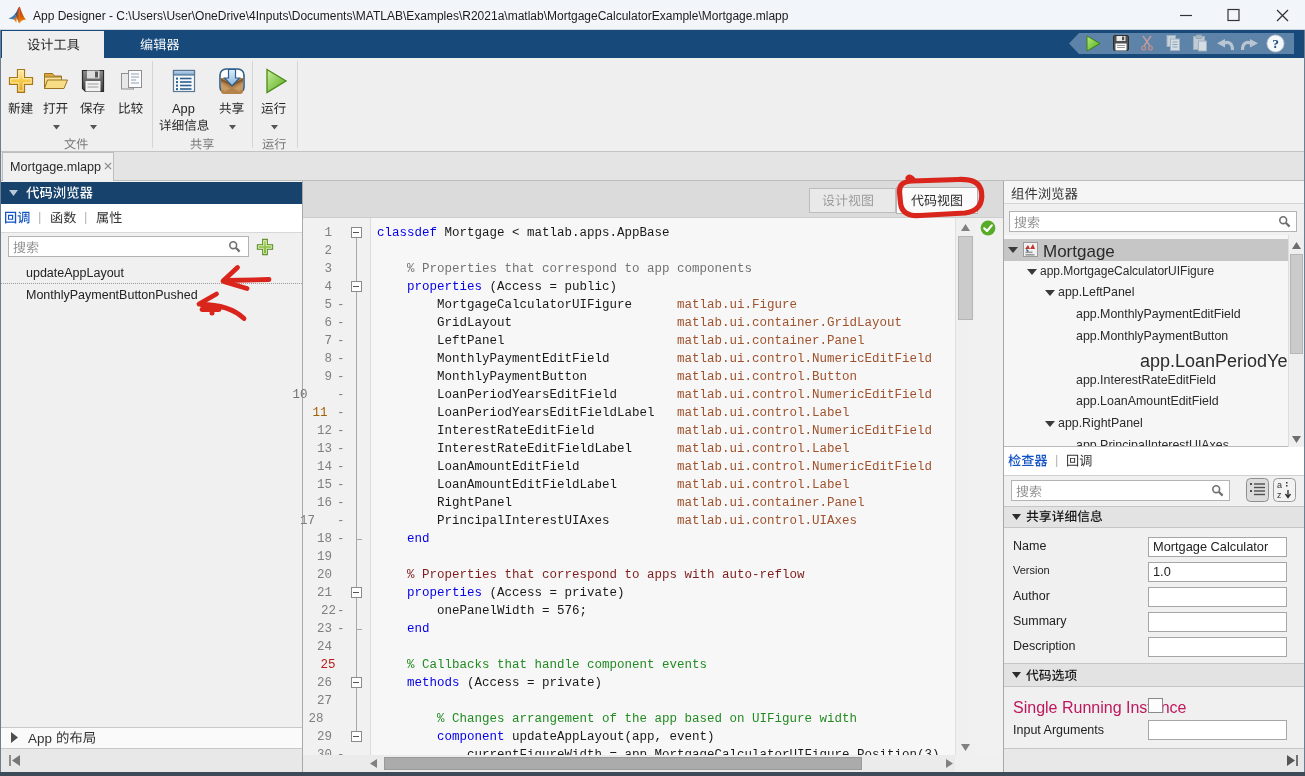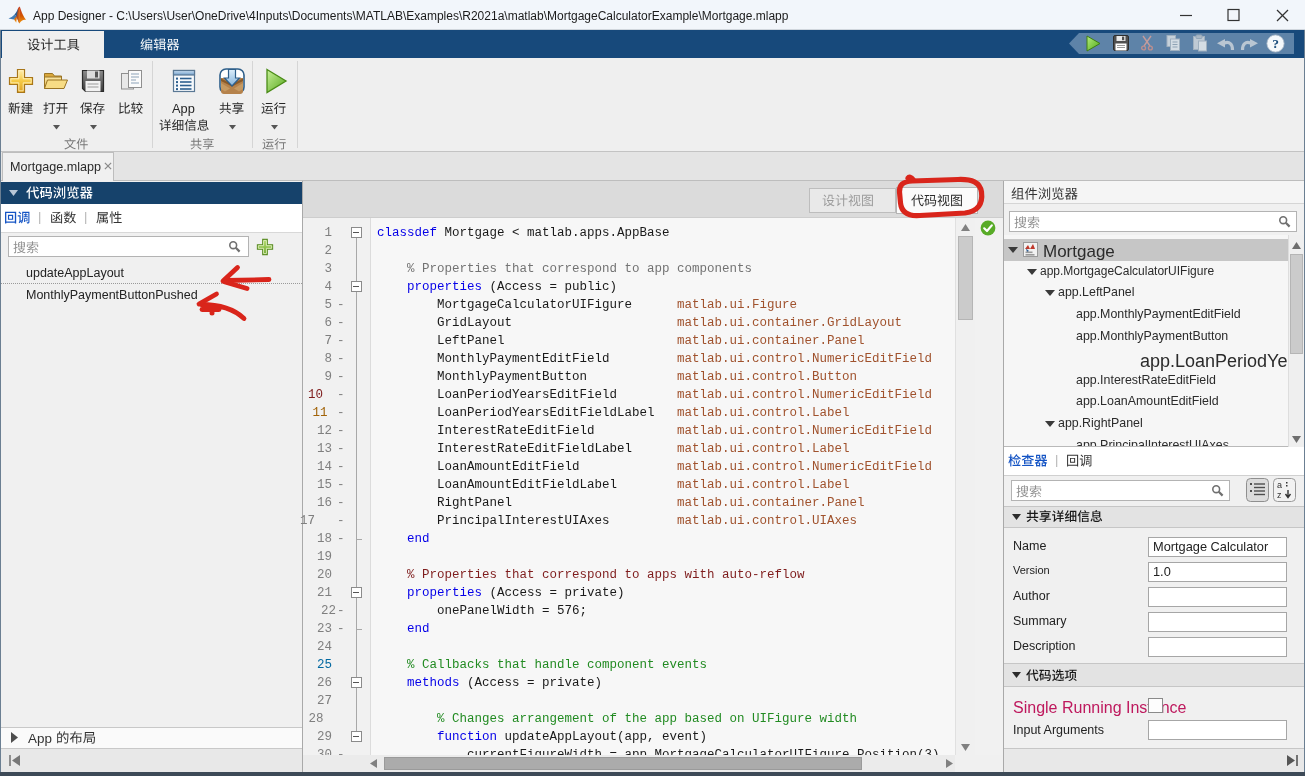--- a/index.html
+++ b/index.html
@@ -393,21 +393,21 @@
 <div class="mono abs" style="left:300px;top:295.5px;width:32px;height:18px;line-height:18px;text-align:right;color:#7f7f7f">5</div>
 <div class="mono abs" style="left:377px;top:313.5px;height:18px;line-height:18px"><span style="color:#1a1a1a">        GridLayout                      </span><span style="color:#a0522d">matlab.ui.container.GridLayout</span></div>
 <div class="mono abs" style="left:300px;top:313.5px;width:32px;height:18px;line-height:18px;text-align:right;color:#7f7f7f">6</div>
 <div class="mono abs" style="left:377px;top:331.5px;height:18px;line-height:18px"><span style="color:#1a1a1a">        LeftPanel                       </span><span style="color:#a0522d">matlab.ui.container.Panel</span></div>
 <div class="mono abs" style="left:300px;top:331.5px;width:32px;height:18px;line-height:18px;text-align:right;color:#7f7f7f">7</div>
 <div class="mono abs" style="left:377px;top:349.5px;height:18px;line-height:18px"><span style="color:#1a1a1a">        MonthlyPaymentEditField         </span><span style="color:#a0522d">matlab.ui.control.NumericEditField</span></div>
 <div class="mono abs" style="left:300px;top:349.5px;width:32px;height:18px;line-height:18px;text-align:right;color:#7f7f7f">8</div>
 <div class="mono abs" style="left:377px;top:367.5px;height:18px;line-height:18px"><span style="color:#1a1a1a">        MonthlyPaymentButton            </span><span style="color:#a0522d">matlab.ui.control.Button</span></div>
 <div class="mono abs" style="left:300px;top:367.5px;width:32px;height:18px;line-height:18px;text-align:right;color:#7f7f7f">9</div>
 <div class="mono abs" style="left:377px;top:385.5px;height:18px;line-height:18px"><span style="color:#1a1a1a">        LoanPeriodYearsEditField        </span><span style="color:#a0522d">matlab.ui.control.NumericEditField</span></div>
-<div class="mono abs" style="left:308px;top:385.5px;width:32px;height:18px;line-height:18px;text-align:left;color:#7f1d1d">10</div>
+<div class="mono abs" style="left:284px;top:385.5px;width:32px;height:18px;line-height:18px;text-align:center;color:#737373">10</div>
 <div class="mono abs" style="left:377px;top:403.5px;height:18px;line-height:18px"><span style="color:#1a1a1a">        LoanPeriodYearsEditFieldLabel   </span><span style="color:#a0522d">matlab.ui.control.Label</span></div>
 <div class="mono abs" style="left:304px;top:403.5px;width:32px;height:18px;line-height:18px;text-align:center;color:#a16207">11</div>
 <div class="mono abs" style="left:377px;top:421.5px;height:18px;line-height:18px"><span style="color:#1a1a1a">        InterestRateEditField           </span><span style="color:#a0522d">matlab.ui.control.NumericEditField</span></div>
 <div class="mono abs" style="left:300px;top:421.5px;width:32px;height:18px;line-height:18px;text-align:right;color:#7f7f7f">12</div>
 <div class="mono abs" style="left:377px;top:439.5px;height:18px;line-height:18px"><span style="color:#1a1a1a">        InterestRateEditFieldLabel      </span><span style="color:#a0522d">matlab.ui.control.Label</span></div>
 <div class="mono abs" style="left:300px;top:439.5px;width:32px;height:18px;line-height:18px;text-align:right;color:#7f7f7f">13</div>
 <div class="mono abs" style="left:377px;top:457.5px;height:18px;line-height:18px"><span style="color:#1a1a1a">        LoanAmountEditField             </span><span style="color:#a0522d">matlab.ui.control.NumericEditField</span></div>
 <div class="mono abs" style="left:300px;top:457.5px;width:32px;height:18px;line-height:18px;text-align:right;color:#7f7f7f">14</div>
 <div class="mono abs" style="left:377px;top:475.5px;height:18px;line-height:18px"><span style="color:#1a1a1a">        LoanAmountEditFieldLabel        </span><span style="color:#a0522d">matlab.ui.control.Label</span></div>
 <div class="mono abs" style="left:300px;top:475.5px;width:32px;height:18px;line-height:18px;text-align:right;color:#7f7f7f">15</div>
@@ -421,27 +421,27 @@
 <div class="mono abs" style="left:377px;top:565.5px;height:18px;line-height:18px"><span style="color:#7f1d1d">    % Properties that correspond to apps with auto-reflow</span></div>
 <div class="mono abs" style="left:300px;top:565.5px;width:32px;height:18px;line-height:18px;text-align:right;color:#7f7f7f">20</div>
 <div class="mono abs" style="left:377px;top:583.5px;height:18px;line-height:18px"><span style="color:#1a1a1a">    </span><span style="color:#0500e8">properties</span><span style="color:#1a1a1a"> (Access = private)</span></div>
 <div class="mono abs" style="left:300px;top:583.5px;width:32px;height:18px;line-height:18px;text-align:right;color:#7f7f7f">21</div>
 <div class="mono abs" style="left:377px;top:601.5px;height:18px;line-height:18px"><span style="color:#1a1a1a">        onePanelWidth = 576;</span></div>
 <div class="mono abs" style="left:304px;top:601.5px;width:32px;height:18px;line-height:18px;text-align:right;color:#7f7f7f">22</div>
 <div class="mono abs" style="left:377px;top:619.5px;height:18px;line-height:18px"><span style="color:#1a1a1a">    </span><span style="color:#0500e8">end</span></div>
 <div class="mono abs" style="left:300px;top:619.5px;width:32px;height:18px;line-height:18px;text-align:right;color:#7f7f7f">23</div>
 <div class="mono abs" style="left:300px;top:637.5px;width:32px;height:18px;line-height:18px;text-align:right;color:#7f7f7f">24</div>
 <div class="mono abs" style="left:377px;top:655.5px;height:18px;line-height:18px"><span style="color:#228b22">    % Callbacks that handle component events</span></div>
-<div class="mono abs" style="left:300px;top:655.5px;width:32px;height:18px;line-height:18px;text-align:right;color:#0369a1">25</div>
+<div class="mono abs" style="left:312px;top:655.5px;width:32px;height:18px;line-height:18px;text-align:center;color:#b91c1c">25</div>
 <div class="mono abs" style="left:377px;top:673.5px;height:18px;line-height:18px"><span style="color:#1a1a1a">    </span><span style="color:#0500e8">methods</span><span style="color:#1a1a1a"> (Access = private)</span></div>
 <div class="mono abs" style="left:300px;top:673.5px;width:32px;height:18px;line-height:18px;text-align:right;color:#7f7f7f">26</div>
 <div class="mono abs" style="left:300px;top:691.5px;width:32px;height:18px;line-height:18px;text-align:right;color:#7f7f7f">27</div>
 <div class="mono abs" style="left:377px;top:709.5px;height:18px;line-height:18px"><span style="color:#228b22">        % Changes arrangement of the app based on UIFigure width</span></div>
 <div class="mono abs" style="left:300px;top:709.5px;width:32px;height:18px;line-height:18px;text-align:center;color:#7f7f7f">28</div>
-<div class="mono abs" style="left:377px;top:727.5px;height:18px;line-height:18px"><span style="color:#1a1a1a">        </span><span style="color:#0500e8">function</span><span style="color:#1a1a1a"> updateAppLayout(app, event)</span></div>
+<div class="mono abs" style="left:377px;top:727.5px;height:18px;line-height:18px"><span style="color:#1a1a1a">        </span><span style="color:#0500e8">component</span><span style="color:#1a1a1a"> updateAppLayout(app, event)</span></div>
 <div class="mono abs" style="left:300px;top:727.5px;width:32px;height:18px;line-height:18px;text-align:right;color:#7f7f7f">29</div>
 <div class="mono abs" style="left:377px;top:745.5px;height:18px;line-height:18px"><span style="color:#1a1a1a">            currentFigureWidth = app.MortgageCalculatorUIFigure.Position(3)</span></div>
 <div class="mono abs" style="left:300px;top:745.5px;width:32px;height:18px;line-height:18px;text-align:right;color:#7f7f7f">30</div>
 <div class="mono abs" style="left:337px;top:295.5px;height:18px;line-height:18px;color:#7f7f7f">-</div>
 <div class="mono abs" style="left:337px;top:313.5px;height:18px;line-height:18px;color:#7f7f7f">-</div>
 <div class="mono abs" style="left:337px;top:331.5px;height:18px;line-height:18px;color:#7f7f7f">-</div>
 <div class="mono abs" style="left:337px;top:349.5px;height:18px;line-height:18px;color:#7f7f7f">-</div>
 <div class="mono abs" style="left:337px;top:367.5px;height:18px;line-height:18px;color:#7f7f7f">-</div>
 <div class="mono abs" style="left:337px;top:385.5px;height:18px;line-height:18px;color:#7f7f7f">-</div>
 <div class="mono abs" style="left:337px;top:403.5px;height:18px;line-height:18px;color:#7f7f7f">-</div>

